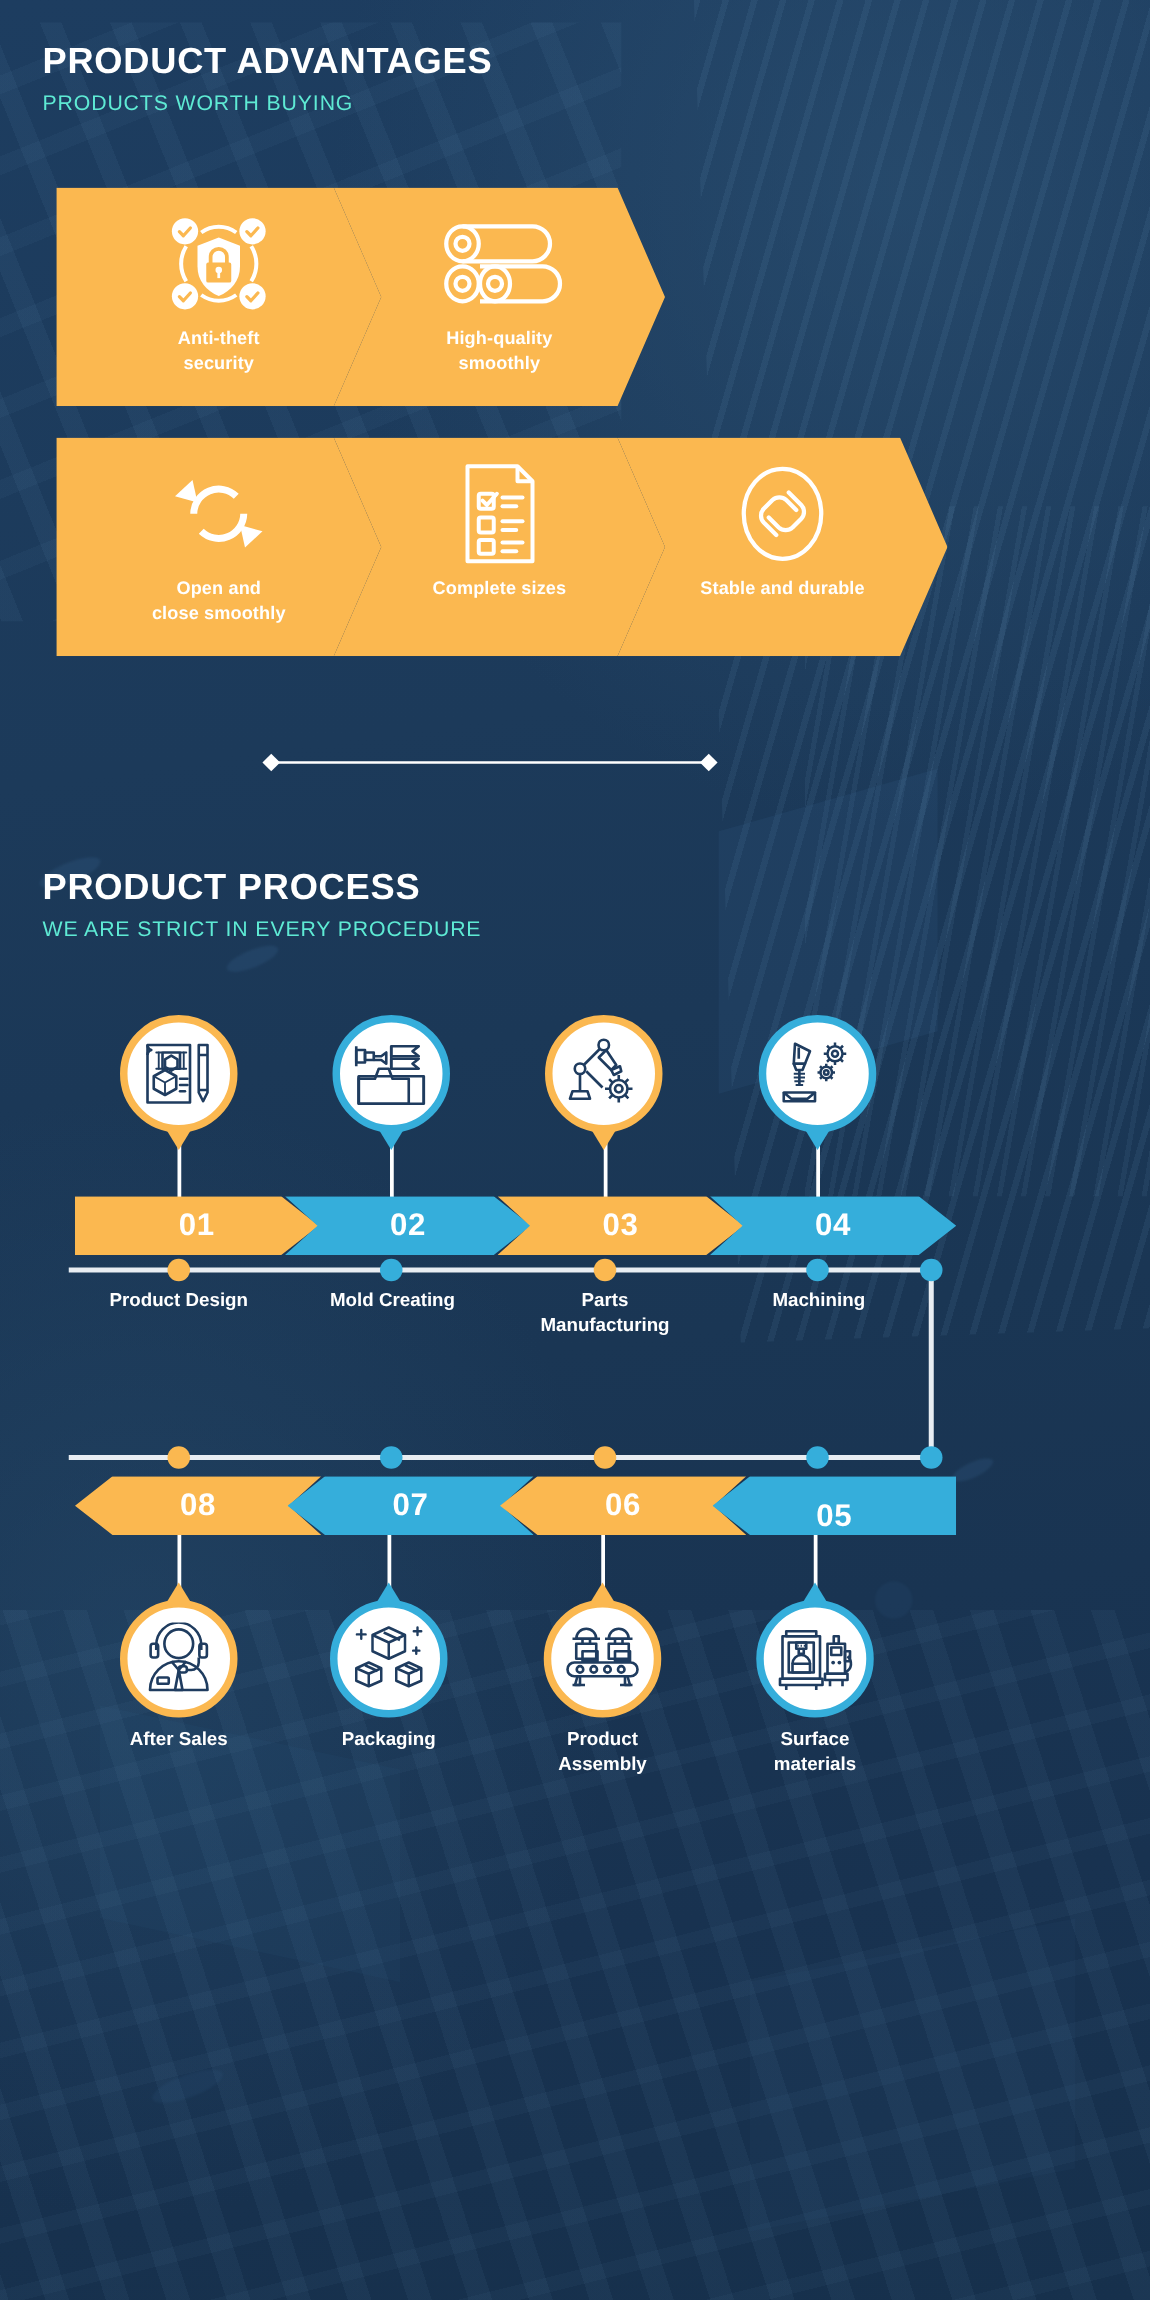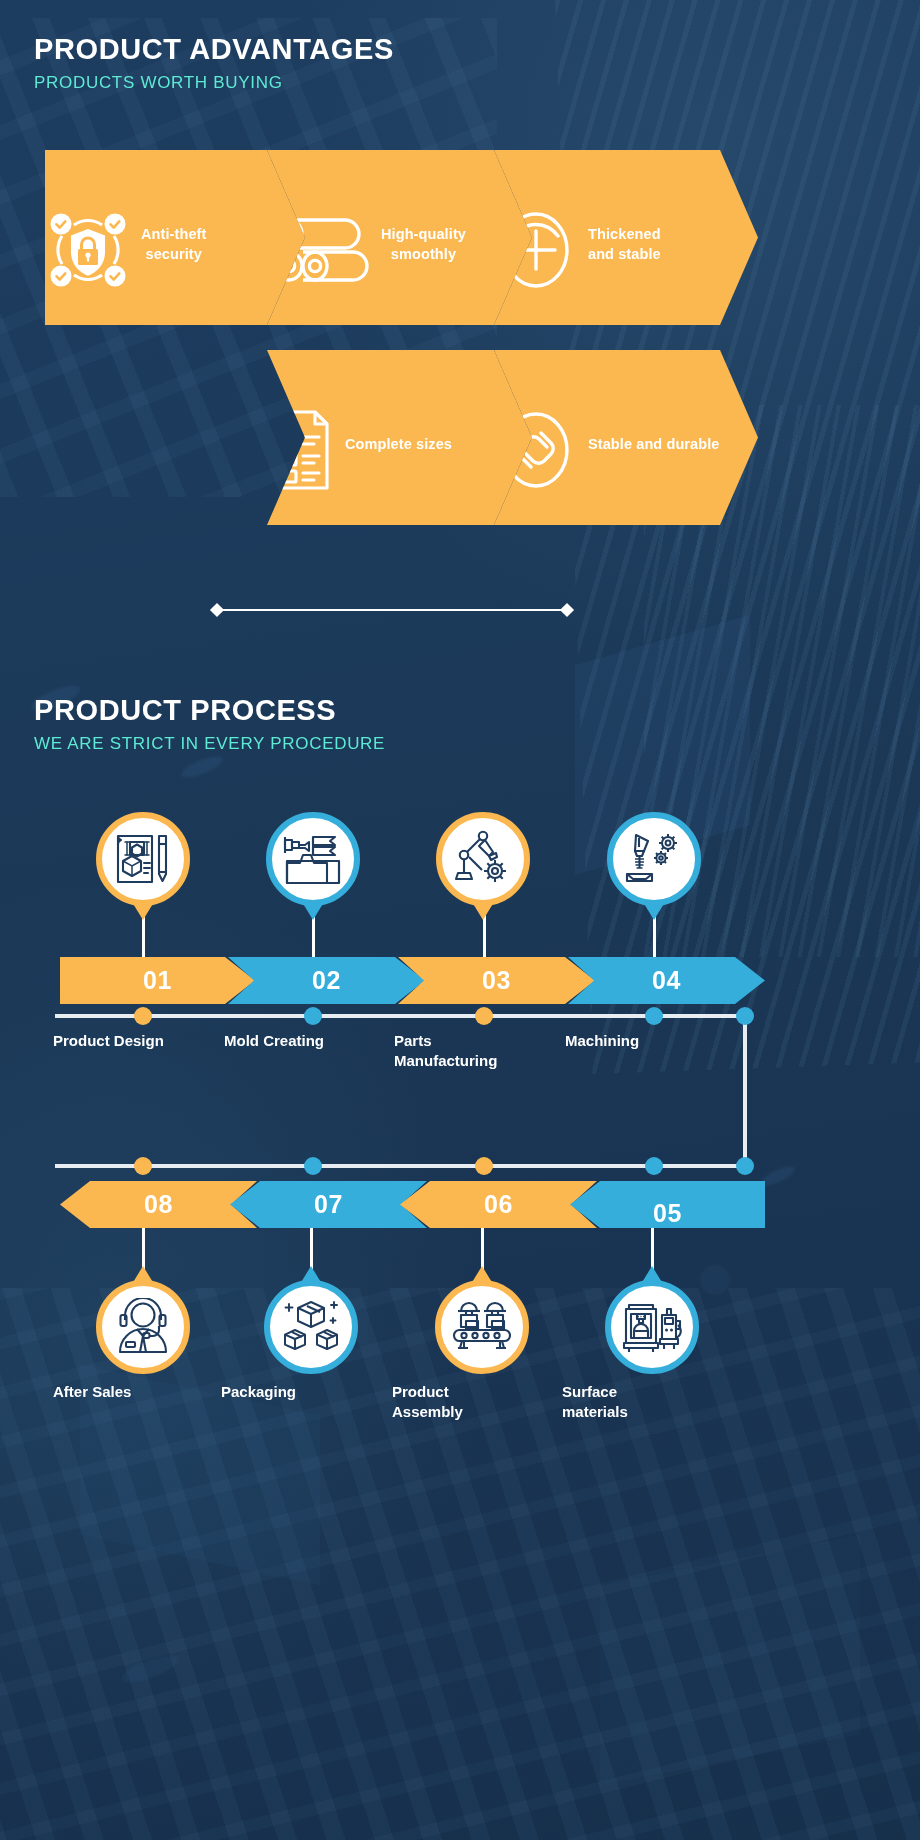--- a/index.html
+++ b/index.html
@@ -88,21 +88,21 @@
 
   
   .adv-row { position: absolute; left: 0; width: 920px; height: 175px; }
   .adv-cell {
     position: absolute;
     height: 175px;
     background: #fbb850;
     color: #ffffff;
     clip-path: polygon(0 0, calc(100% - 38px) 0, 100% 50%, calc(100% - 38px) 100%, 0 100%, 38px 50%);
     display: flex;
-    flex-direction: row;
+    flex-direction: column;
     align-items: center;
     justify-content: flex-start;
   }
   .adv-cell.first {
     clip-path: polygon(0 0, calc(100% - 38px) 0, 100% 50%, calc(100% - 38px) 100%, 0 100%);
   }
   .adv-icon {
     margin-top: 24px;
     height: 74px;
     display: flex; align-items: center; justify-content: center;
@@ -177,21 +177,21 @@
   .track-v { position: absolute; width: 4px; background: #e8edf2; }
   .node {
     position: absolute;
     width: 18px; height: 18px; border-radius: 50%;
   }
   .node.orange { background: #fbb850; }
   .node.blue   { background: #35aedb; }
 
   .proc-label {
     position: absolute;
-    text-align: left;
+    text-align: center;
     font-size: 15px; font-weight: bold; color: #ffffff;
     line-height: 1.3;
   }
 
   svg { display: block; }
 </style>
 </head>
 <body>
 
 <div class="bg-root">
@@ -267,40 +267,40 @@
           <circle cx="48" cy="51" r="5.6"></circle>
         </g>
       </svg>
     </div>
     <div class="adv-label">
       <span>High-quality</span><br>
       <span>smoothly</span>
     </div>
   </div>
 
-  <div class="adv-cell" style="left:494px;width:264px;">
+</div>
+
+<div class="adv-row" style="top:350px;">
+
+  <div class="adv-cell first" style="left:45px;width:260px;">
     <div class="adv-icon">
-      <svg width="84" height="78" viewBox="0 0 84 78">
-        <g fill="none" stroke="#ffffff" stroke-width="3.4" stroke-linecap="round">
-          <ellipse cx="42" cy="39" rx="31" ry="36"></ellipse>
-          <path d="M20 25a29 33 0 0 1 44 0"></path>
-          <path d="M42 20v38"></path>
-          <path d="M23 39h38"></path>
-        </g>
+      <svg width="86" height="78" viewBox="0 0 86 78">
+        <g fill="none" stroke="#ffffff" stroke-width="5.6" stroke-linecap="butt">
+          <path d="M23 39a20 20 0 0 1 34-14"></path>
+          <path d="M63 39a20 20 0 0 1-34 14"></path>
+        </g>
+        <path d="M22 12l4 18-18-5z" fill="#ffffff"></path>
+        <path d="M64 66l-4-18 18 5z" fill="#ffffff"></path>
       </svg>
     </div>
     <div class="adv-label">
-      <span>Thickened</span><br>
-      <span>and stable</span>
-    </div>
-  </div>
-</div>
-
-<div class="adv-row" style="top:350px;">
-
+      <span>Open and</span><br>
+      <span>close smoothly</span>
+    </div>
+  </div>
 
   <div class="adv-cell" style="left:267px;width:265px;">
     <div class="adv-icon">
       <svg width="68" height="84" viewBox="0 0 68 84">
         <g fill="none" stroke="#ffffff" stroke-width="3.2" stroke-linejoin="round">
           <path d="M8 4h40l12 12v64H8z"></path>
           <path d="M48 4v12h12"></path>
           <rect x="17" y="26" width="12" height="12" rx="1.6"></rect>
           <rect x="17" y="45" width="12" height="12" rx="1.6"></rect>
           <rect x="17" y="63" width="12" height="11" rx="1.6"></rect>

